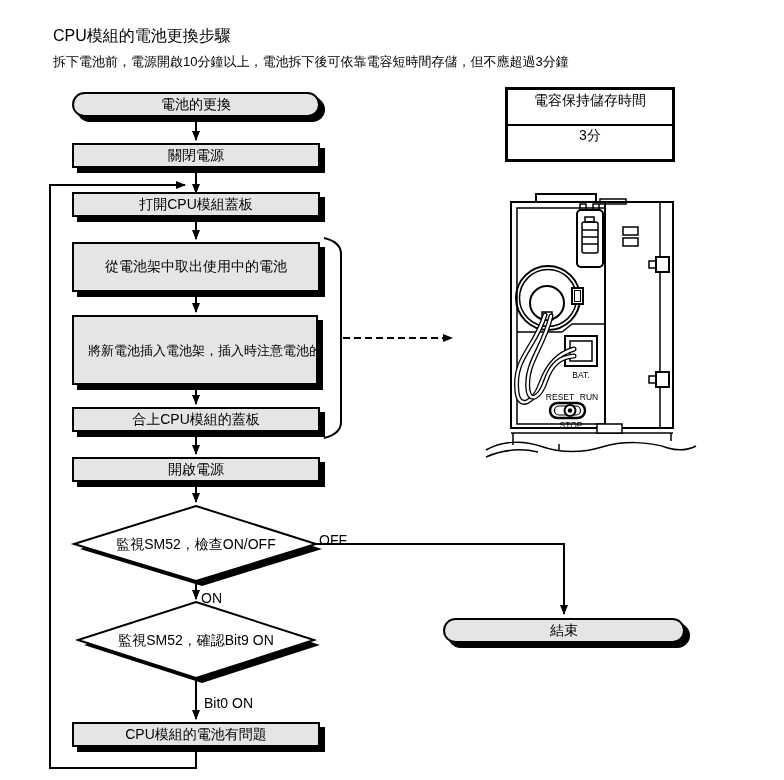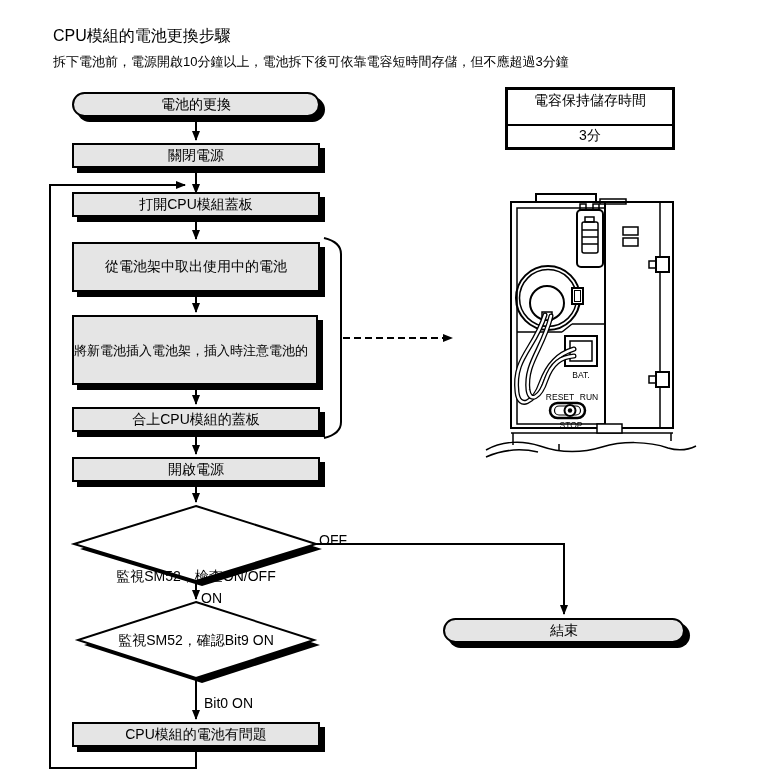--- a/index.html
+++ b/index.html
@@ -16,32 +16,32 @@
 
   .proc {
     position:absolute; background:#e5e5e5; border:2px solid #000;
     box-shadow:5px 5px 0 0 #000; box-sizing:border-box;
     display:flex; align-items:center; justify-content:center;
     font-size:14px; white-space:nowrap;
   }
   .term { border-radius:13px; }
   .multiline {
     flex-direction:column; align-items:flex-start; justify-content:center;
-    padding:0 0; font-size:13px; line-height:29px;
+    padding:0 14px; font-size:13px; line-height:29px;
   }
   .dtext { position:absolute; width:252px; text-align:center; font-size:14px; white-space:nowrap; }
   .lbl   { position:absolute; font-size:14px; white-space:nowrap;margin-top:8px; }
 
   .cap-table {
     position:absolute; left:505px; top:87px; width:170px;
     border:3px solid #000; box-sizing:border-box; text-align:center;
     font-size:14px; background:#fff;
   }
   .cap-table .hdr { border-bottom:2px solid #000; padding:2px 0 14px; }
-  .cap-table .val { padding:1px 0 2px; }
+  .cap-table .val { padding:1px 0 14px; }
 </style>
 </head>
 <body>
 
 <div class="canvas">
 
   <svg class="underlay" width="784" height="780" viewBox="0 0 784 780">
     <defs>
       <marker id="ah" markerUnits="userSpaceOnUse" markerWidth="11" markerHeight="9" refX="9" refY="4" orient="auto">
         <path d="M0,0 L10,4 L0,8 Z" fill="#000"></path>
@@ -184,21 +184,21 @@
   </div>
 
   <div class="proc" style="left:72px;top:407px;width:248px;height:25px">
     <span>合上CPU模組的蓋板</span>
   </div>
 
   <div class="proc" style="left:72px;top:457px;width:248px;height:25px">
     <span>開啟電源</span>
   </div>
 
-  <div class="dtext" style="left:70px;top:568px">監視SM52，檢查ON/OFF</div>
+  <div class="dtext" style="left:70px;top:536px">監視SM52，檢查ON/OFF</div>
   <div class="lbl" style="left:319px;top:524px">OFF</div>
   <div class="lbl" style="left:201px;top:582px">ON</div>
 
   <div class="dtext" style="left:70px;top:632px">監視SM52，確認Bit9 ON</div>
   <div class="lbl" style="left:204px;top:687px">Bit0 ON</div>
 
   <div class="proc" style="left:72px;top:722px;width:248px;height:25px">
     <span>CPU模組的電池有問題</span>
   </div>
 

